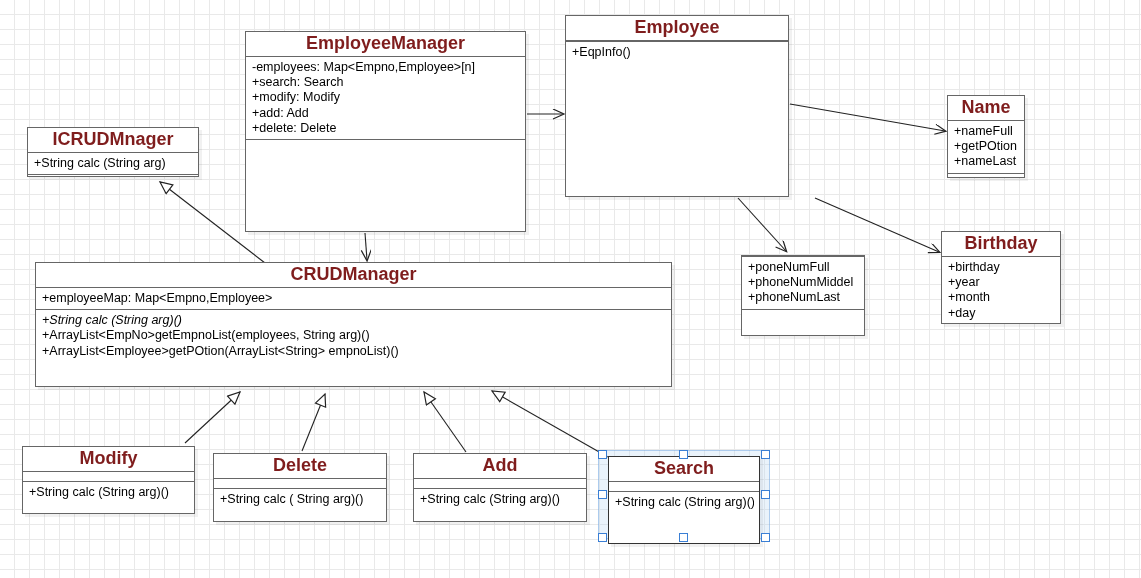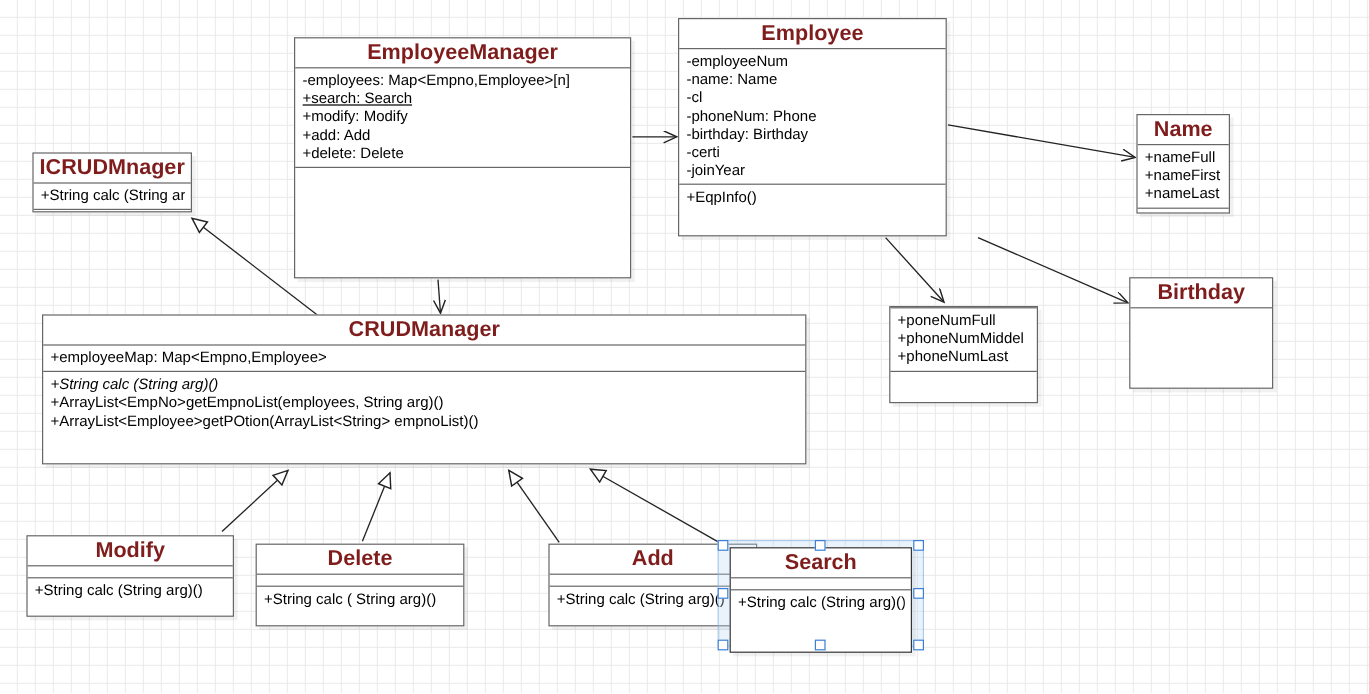--- a/index.html
+++ b/index.html
@@ -56,57 +56,56 @@
     padding: 3px 5px 3px 6px;
     font-size: 12.5px;
     line-height: 15.2px;
     color: #000000;
   }
   .uml .compartment .row {
     white-space: nowrap;
     overflow: hidden;
   }
   .uml .compartment .row.underline {
-    text-decoration: underline;
   }
   .uml .compartment .row.italic {
     font-style: italic;
   }
   .uml .compartment.empty {
     padding: 0;
   }
 
   
   #box-employeemanager { left: 245px; top: 31px; width: 281px; height: 201px; }
   #box-employeemanager .ops { height: 94px; }
 
   #box-employee { left: 565px; top: 15px; width: 224px; height: 182px; }
   #box-employee .ops { height: 48px; }
 
-  #box-icrudmnager { left: 27px; top: 127px; width: 133px; height: 50px; }
+  #box-icrudmnager { left: 27px; top: 127px; width: 172px; height: 50px; }
   #box-icrudmnager .ops { height: 10px; }
 
   #box-crudmanager { left: 35px; top: 262px; width: 637px; height: 125px; }
   #box-crudmanager .ops { height: 69px; }
 
   #box-name { left: 947px; top: 95px; width: 78px; height: 83px; }
   #box-name .ops { height: 10px; }
 
   #box-birthday { left: 941px; top: 231px; width: 120px; height: 93px; }
 
   #box-phone { left: 741px; top: 255px; width: 124px; height: 81px; }
   #box-phone .ops { height: 10px; }
 
   #box-modify { left: 22px; top: 446px; width: 173px; height: 68px; }
   #box-modify .attrs { height: 9px; }
 
   #box-delete { left: 213px; top: 453px; width: 174px; height: 69px; }
   #box-delete .attrs { height: 9px; }
 
-  #box-add { left: 413px; top: 453px; width: 174px; height: 69px; margin-left: 44px; }
+  #box-add { left: 413px; top: 453px; width: 174px; height: 69px; }
   #box-add .attrs { height: 9px; }
 
   #box-search { left: 608px; top: 456px; width: 152px; height: 88px; z-index: 14; border-color: #333333; }
   #box-search .attrs { height: 9px; }
 
   
   #selection-halo {
     position: absolute;
     left: 598px;
     top: 450px;
@@ -173,29 +172,20 @@
         <div class="row">+add: Add</div>
         <div class="row">+delete: Delete</div>
       </div>
     <div class="sep"></div>
     <div class="compartment ops empty"></div>
   </div>
 
   <div class="uml" id="box-employee">
     <div class="title">Employee</div>
     <div class="sep"></div>
-    <div class="compartment attrs">
-        <div class="row">-employeeNum</div>
-        <div class="row">-name: Name</div>
-        <div class="row">-cl</div>
-        <div class="row">-phoneNum: Phone</div>
-        <div class="row">-birthday: Birthday</div>
-        <div class="row">-certi</div>
-        <div class="row">-joinYear</div>
-      </div>
     <div class="sep"></div>
     <div class="compartment ops">
         <div class="row">+EqpInfo()</div>
       </div>
   </div>
 
   <div class="uml" id="box-icrudmnager">
     <div class="title">ICRUDMnager</div>
     <div class="sep"></div>
     <div class="compartment attrs">
@@ -217,30 +207,36 @@
         <div class="row">+ArrayList&lt;EmpNo&gt;getEmpnoList(employees, String arg)()</div>
         <div class="row">+ArrayList&lt;Employee&gt;getPOtion(ArrayList&lt;String&gt; empnoList)()</div>
       </div>
   </div>
 
   <div class="uml" id="box-name">
     <div class="title">Name</div>
     <div class="sep"></div>
     <div class="compartment attrs">
         <div class="row">+nameFull</div>
-        <div class="row">+nameFirst</div>
+        <div class="row">+getPOtion</div>
         <div class="row">+nameLast</div>
       </div>
     <div class="sep"></div>
     <div class="compartment ops empty"></div>
   </div>
 
   <div class="uml" id="box-birthday">
     <div class="title">Birthday</div>
     <div class="sep"></div>
+    <div class="compartment attrs">
+        <div class="row">+birthday</div>
+        <div class="row">+year</div>
+        <div class="row">+month</div>
+        <div class="row">+day</div>
+      </div>
   </div>
 
   <div class="uml" id="box-phone">
     <div class="sep"></div>
     <div class="compartment attrs">
         <div class="row">+poneNumFull</div>
         <div class="row">+phoneNumMiddel</div>
         <div class="row">+phoneNumLast</div>
       </div>
     <div class="sep"></div>

